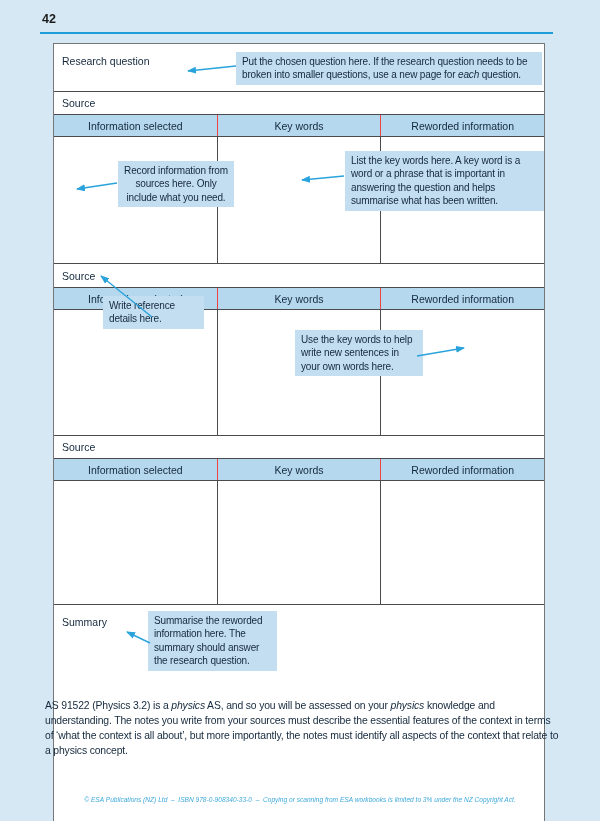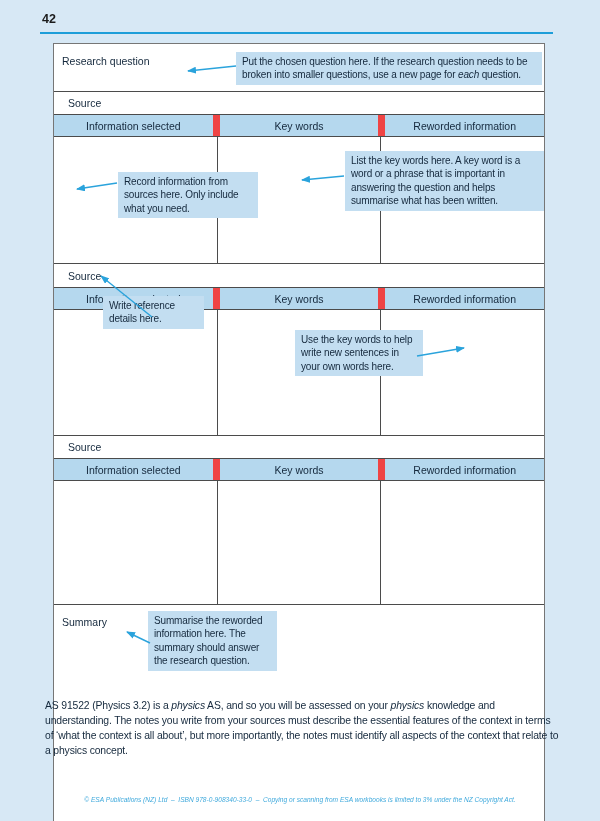--- a/index.html
+++ b/index.html
@@ -32,50 +32,50 @@
     background:#ffffff;
     border:1.5px solid #767676;
     display:flex; flex-direction:column;
   }
   .row-label {
     font-size:10.5px; color:#14283c;
   }
   .rq-row { height:47px; padding:7px 0 0 8px; }
   .src-row {
     height:23px; border-top:1px solid #4b4b4b;
-    display:flex; align-items:center; padding-left:14px;
+    display:flex; align-items:center; padding-left:8px;
   }
   .head-row {
     display:flex; border-top:1px solid #4b4b4b; border-bottom:1px solid #4b4b4b;
   }
   .head-row .cell {
     flex:1; height:21px; background:#b5d8ee;
     display:flex; align-items:center; justify-content:center;
     font-size:10.5px; color:#14283c;
   }
-  .head-row .cell + .cell { border-left:7px solid #ef4444; }
+  .head-row .cell + .cell { border-left:1px solid #ef4444; }
   .body-row { display:flex; }
   .body-row .cell { flex:1; }
   .body-row .cell + .cell { border-left:1px solid #4b4b4b; }
   .body-1 { height:126px; }
   .body-2 { height:125px; }
   .body-3 { height:123px; }
   .src-2 { height:24px; }
   .src-3 { height:23px; }
   .summary-row { flex:1; border-top:1px solid #4b4b4b; padding:7px 6px 0 8px; }
 
   
   .note {
     position:absolute; background:#c3def1; color:#14283c;
     font-size:10px; line-height:1.34; letter-spacing:-0.15px;
     padding:3px 6px;
   }
   .note em { font-style:italic; }
   .note-research  { left:236px; top:52px;  width:306px; }
-  .note-record    { left:118px; top:172px; width:140px; }
+  .note-record    { left:118px; top:161px; width:116px;text-align:center; }
   .note-keywords  { left:345px; top:151px; width:199px; }
   .note-reference { left:103px; top:296px; width:101px;  }
   .note-sentences { left:295px; top:330px; width:128px; }
   .note-summary   { left:148px; top:611px; width:129px; }
 
   .arrows { position:absolute; left:0; top:0; pointer-events:none; }
 
   
   .body-text {
     position:absolute; left:45px; top:699px; width:516px;

